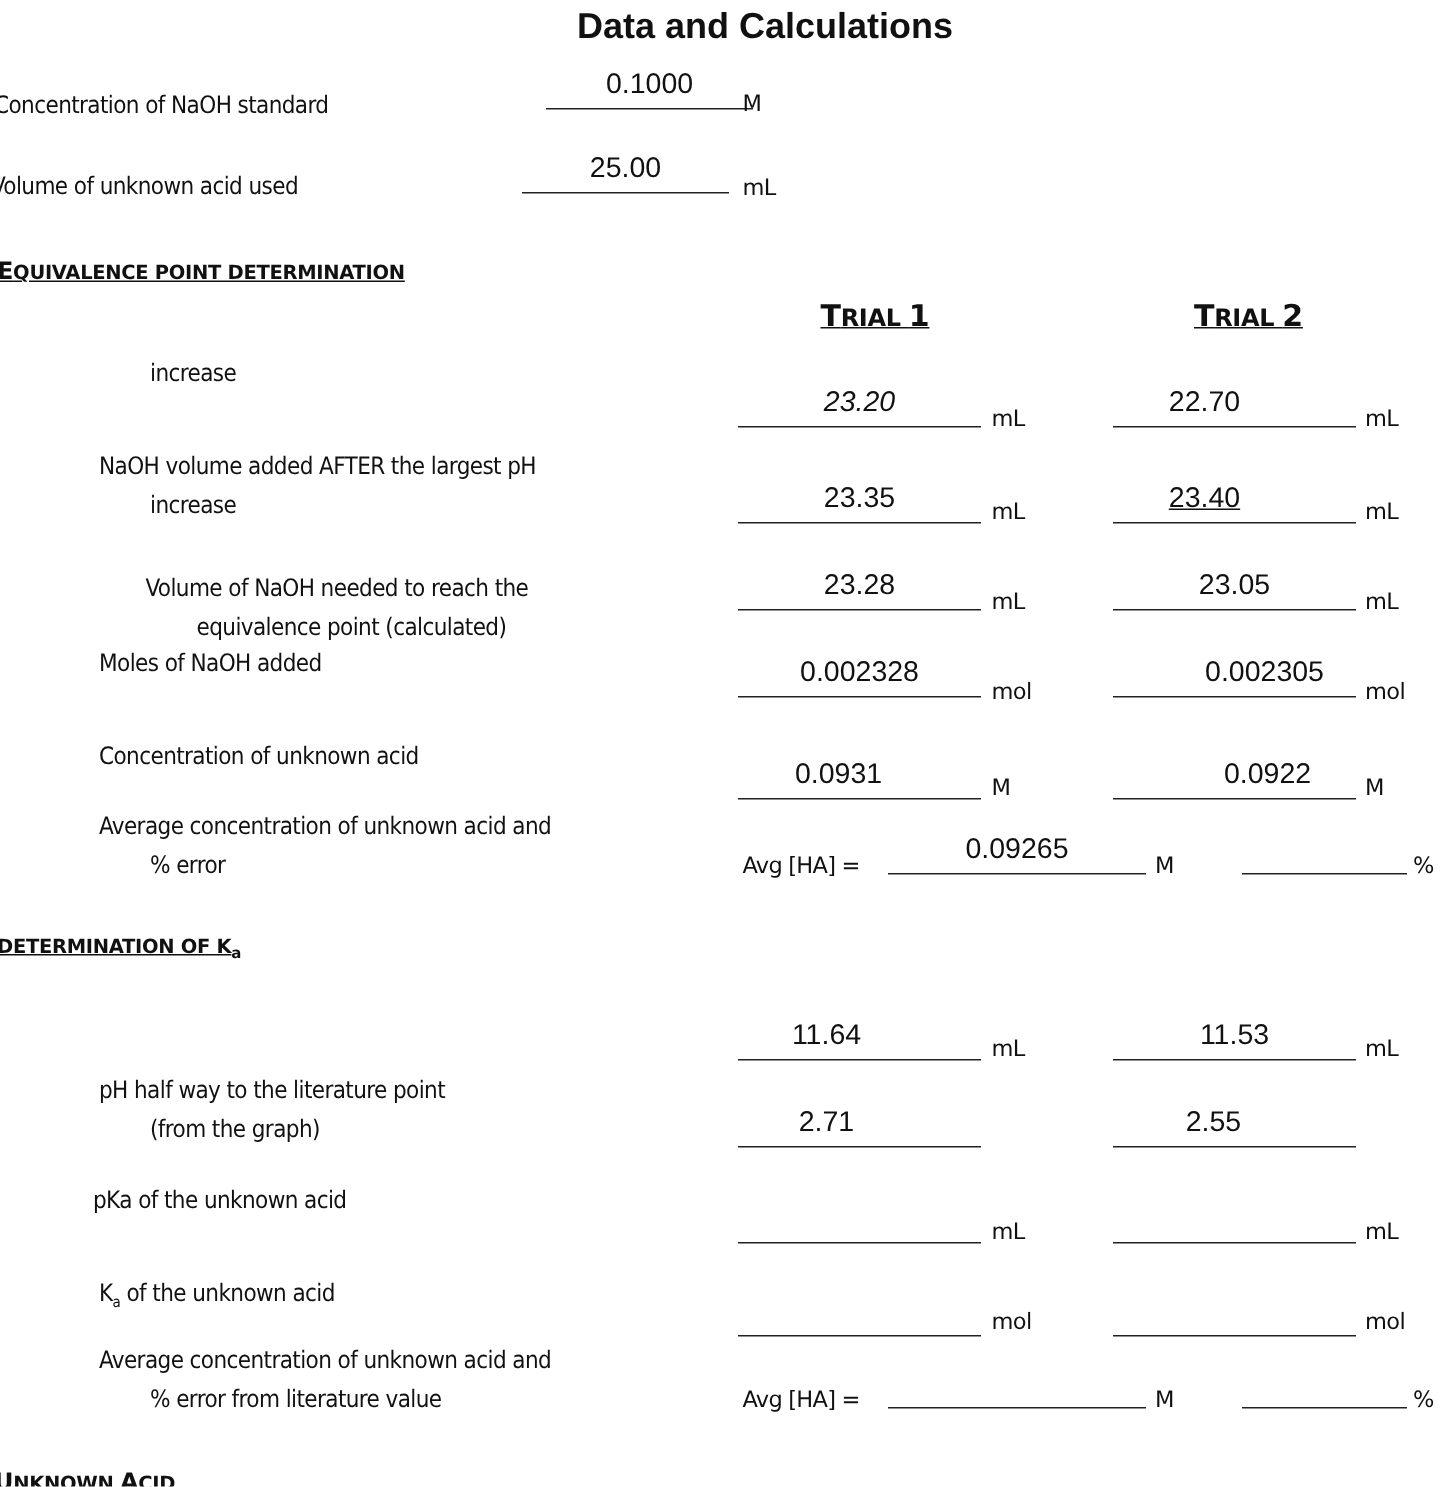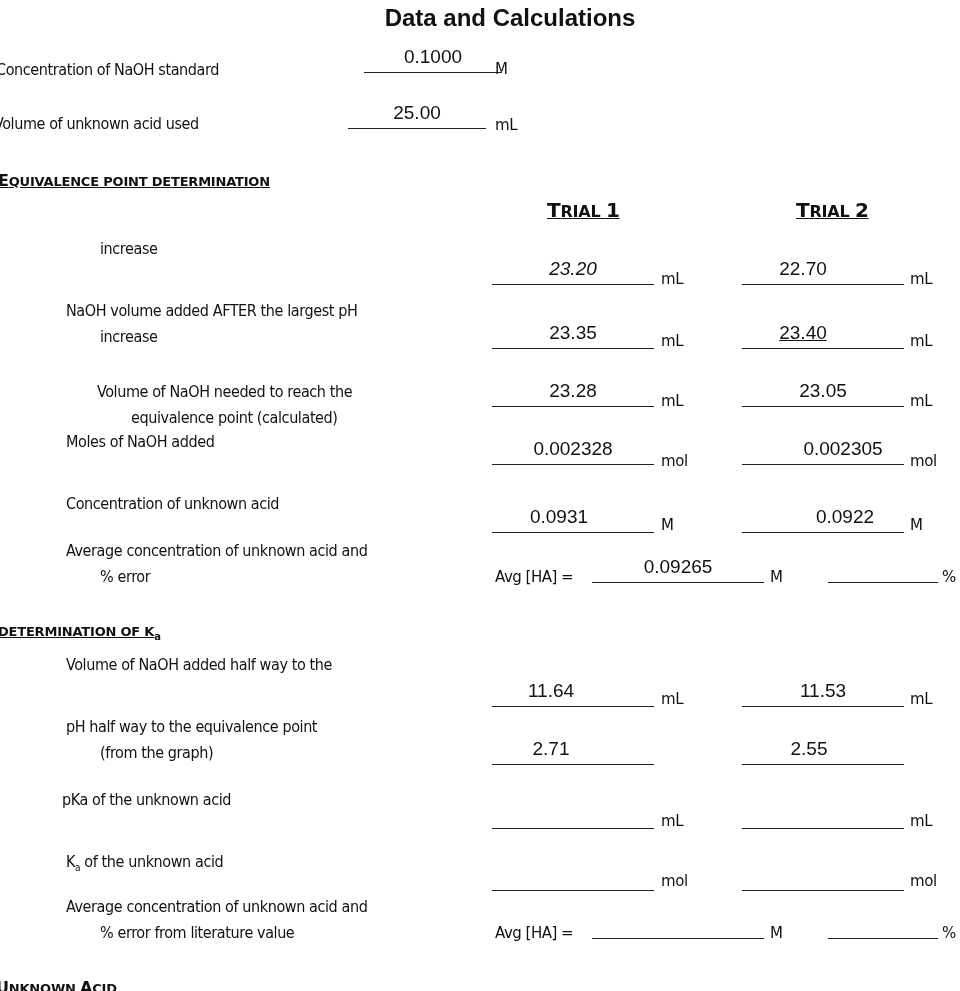--- a/index.html
+++ b/index.html
@@ -88,27 +88,27 @@
 
 <div class="abs label" style="left:66px; top:538px; line-height:26px;"><span>Average concentration of unknown acid and</span><span class="lbl-line2">% error</span></div>
 <div class="abs avg-lbl" style="left:495px; top:568px;">Avg [HA] =</div>
 <div class="abs blank" style="left:592px; top:556px; width:172px;">0.09265</div>
 <div class="abs unit" style="left:770px; top:568px;">M</div>
 <div class="abs blank" style="left:828px; top:556px; width:110px;"></div>
 <div class="abs unit" style="left:942px; top:568px;">%</div>
 
 <div class="abs section-head" style="left:-2px; top:624px;"><span>DETERMINATION OF K</span><sub>a</sub></div>
 
-<div class="abs label" style="left:66px; top:652px; line-height:26px;"><span>Volume of NaOH added half way to the</span></div>
+<div class="abs label" style="left:66px; top:652px; line-height:26px;"></div>
 <div class="abs blank" style="left:492px; top:680px; width:162px;"><span style="position:relative; left:-22px;">11.64</span></div>
 <div class="abs unit" style="left:661px; top:690px;">mL</div>
 <div class="abs blank" style="left:742px; top:680px; width:162px;">11.53</div>
 <div class="abs unit" style="left:910px; top:690px;">mL</div>
 
-<div class="abs label" style="left:66px; top:714px; line-height:26px;"><span>pH half way to the equivalence point</span><span class="lbl-line2">(from the graph)</span></div>
+<div class="abs label" style="left:66px; top:714px; line-height:26px;"><span>pH half way to the literature point</span><span class="lbl-line2">(from the graph)</span></div>
 <div class="abs blank" style="left:492px; top:738px; width:162px;"><span style="position:relative; left:-22px;margin-top:20px;">2.71</span></div>
 <div class="abs blank" style="left:742px; top:738px; width:162px;"><span style="position:relative; left:-14px;">2.55</span></div>
 
 <div class="abs label" style="left:62px; top:790px;">pKa of the unknown acid</div>
 <div class="abs blank" style="left:492px; top:802px; width:162px;"></div>
 <div class="abs unit" style="left:661px; top:812px;">mL</div>
 <div class="abs blank" style="left:742px; top:802px; width:162px;"></div>
 <div class="abs unit" style="left:910px; top:812px;">mL</div>
 
 <div class="abs label" style="left:66px; top:852px;"><span>K</span><sub>a</sub><span> of the unknown acid</span></div>

